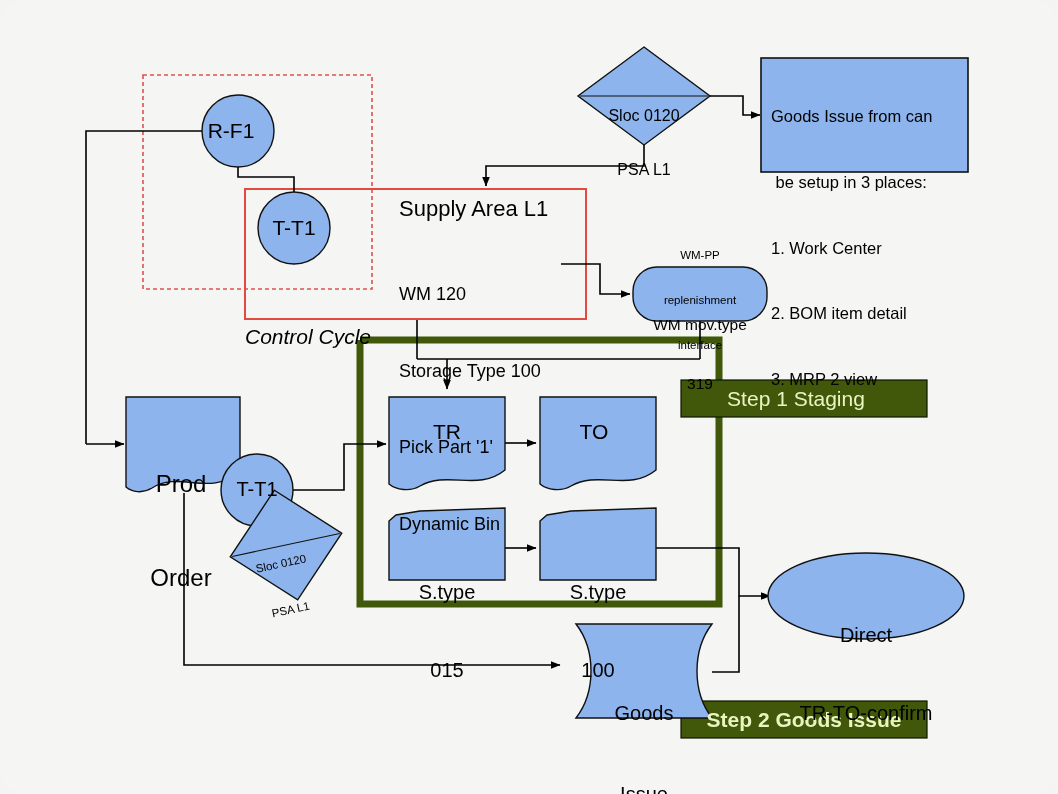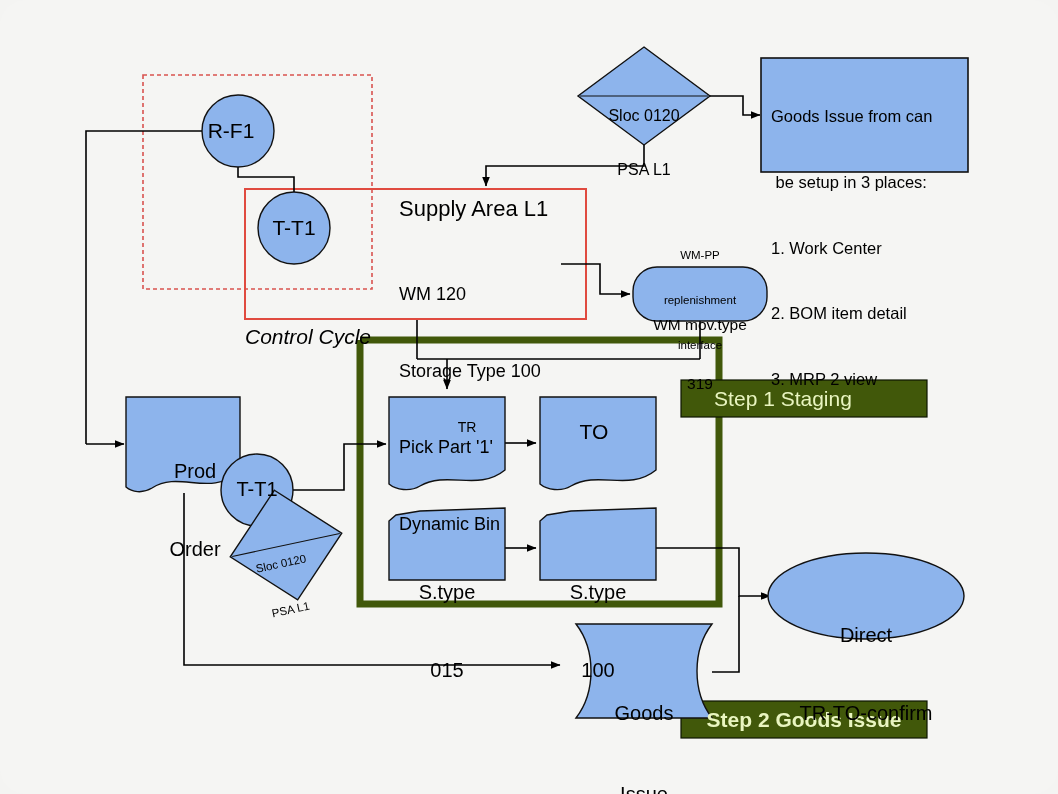--- a/index.html
+++ b/index.html
@@ -149,47 +149,47 @@
     <div>WM-PP</div>
     <div>replenishment</div>
     <div>interface</div>
   </div>
 
   <div class="lbl" style="left:633px; top:275px; width:134px; font-size:15.5px; line-height:1.28;">
     <div>WM mov.type</div>
     <div>319</div>
   </div>
 
-  <div class="lbl" style="left:138px; top:406px; width:114px; font-size:20px; line-height:1.3;">
+  <div class="lbl" style="left:124px; top:406px; width:114px; font-size:24px; line-height:1.3;">
     <div>Prod</div>
     <div>Order</div>
   </div>
 
   <div class="lbl" style="left:221px; top:478px; width:72px; font-size:20px;">T-T1</div>
 
   <div class="lbl" style="left:230px; top:525px; width:112px; font-size:11.5px; line-height:1.35; transform:rotate(-12deg);">
     <div>Sloc 0120</div>
     <div>PSA L1</div>
   </div>
 
-  <div class="lbl" style="left:389px; top:420px; width:116px; font-size:14px;margin-left:20px;">TR</div>
+  <div class="lbl" style="left:389px; top:420px; width:116px; font-size:21px;">TR</div>
 
   <div class="lbl" style="left:540px; top:420px; width:108px; font-size:21px;">TO</div>
 
   <div class="lbl" style="left:389px; top:527px; width:116px; font-size:20px; line-height:1.3;">
     <div>S.type</div>
     <div>015</div>
   </div>
 
   <div class="lbl" style="left:540px; top:527px; width:116px; font-size:20px; line-height:1.3;">
     <div>S.type</div>
     <div>100</div>
   </div>
 
-  <div class="lbl" style="left:681px; top:387px; width:204px; font-size:21px; color:#e9f5c0;">Step 1 Staging</div>
+  <div class="lbl" style="left:681px; top:387px; width:204px; font-size:21px; color:#e9f5c0;padding-left:13px;">Step 1 Staging</div>
 
   <div class="lbl" style="left:681px; top:708px; width:246px; font-size:21px; color:#e9f5c0;font-weight:bold;">Step 2 Goods Issue</div>
 
   <div class="lbl" style="left:768px; top:570px; width:196px; font-size:20px; line-height:1.3;">
     <div>Direct</div>
     <div>TR-TO-confirm</div>
   </div>
 
   <div class="lbl" style="left:586px; top:646px; width:116px; font-size:20px; line-height:1.35;">
     <div>Goods</div>

